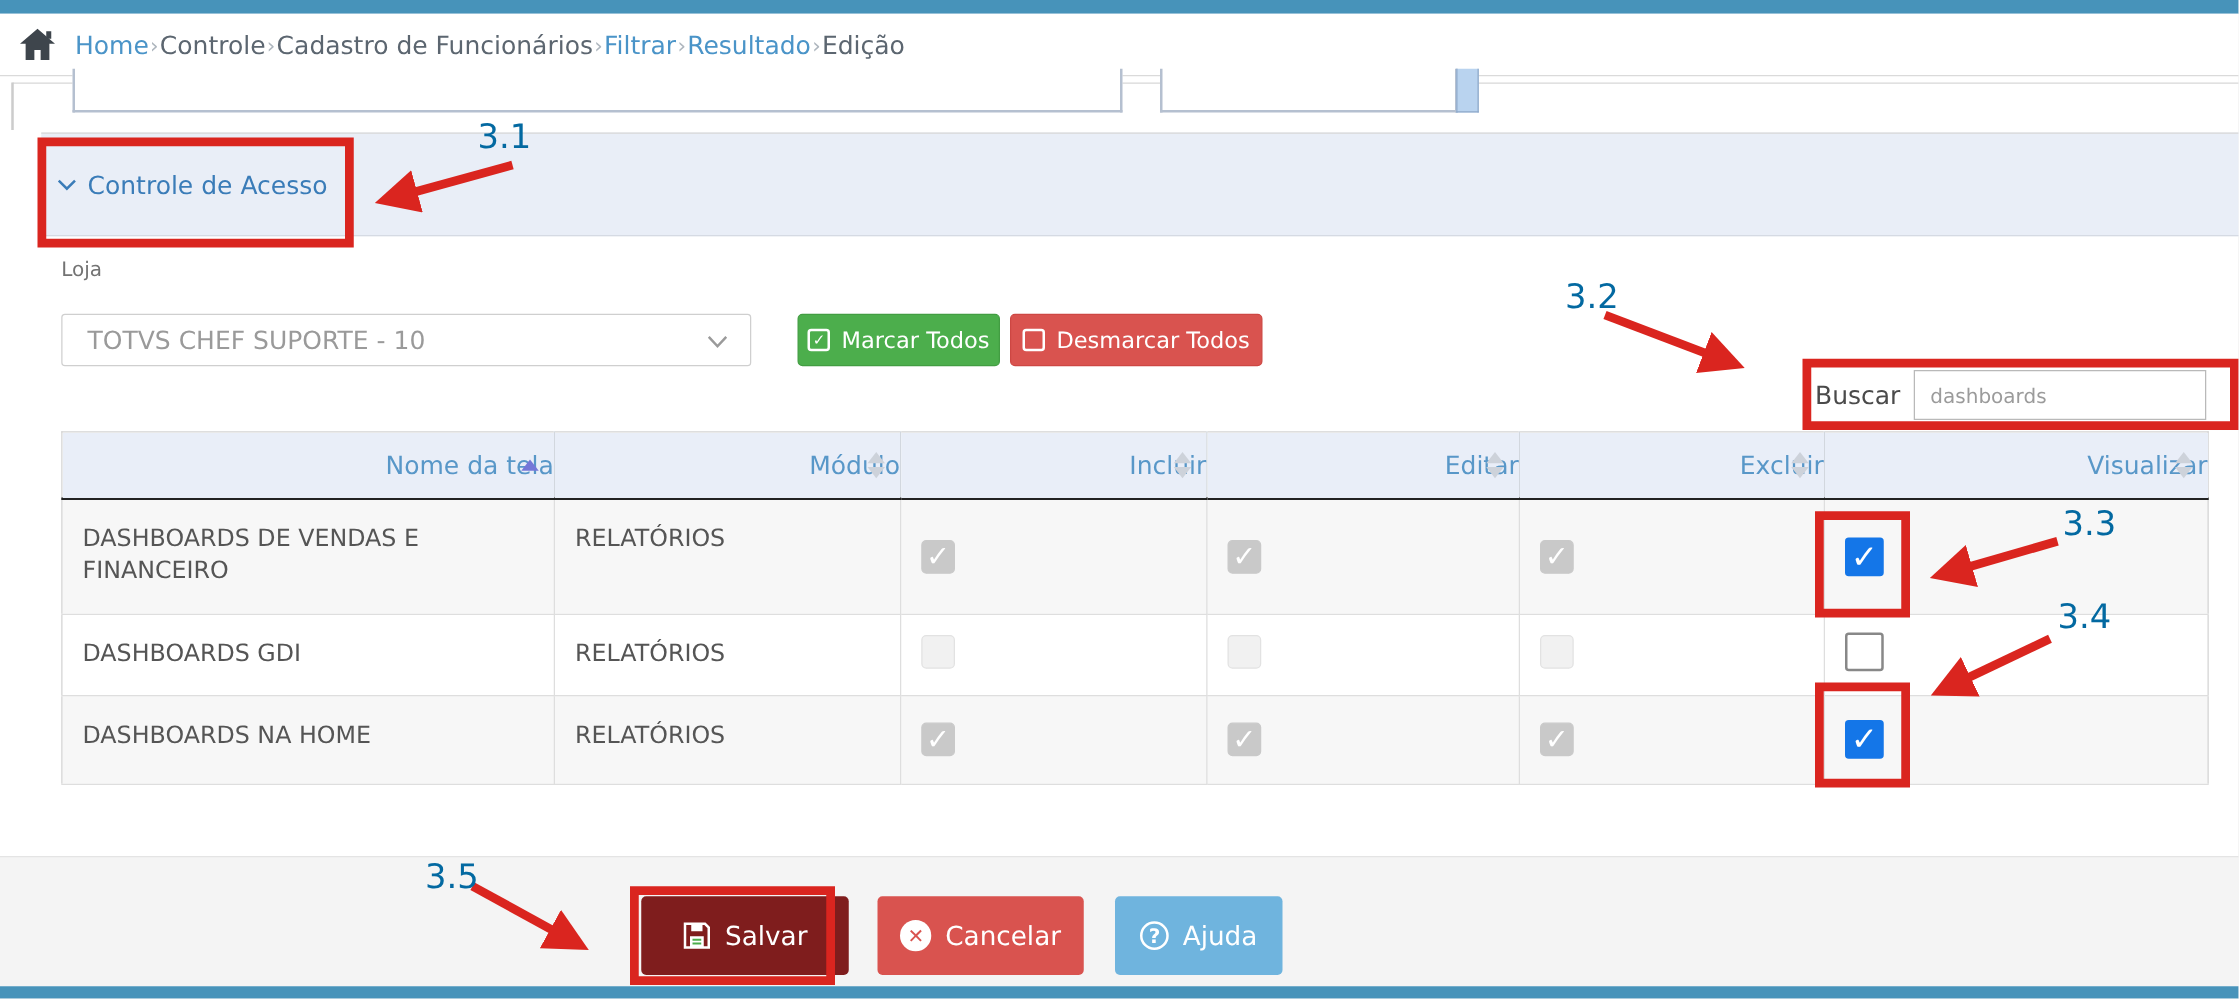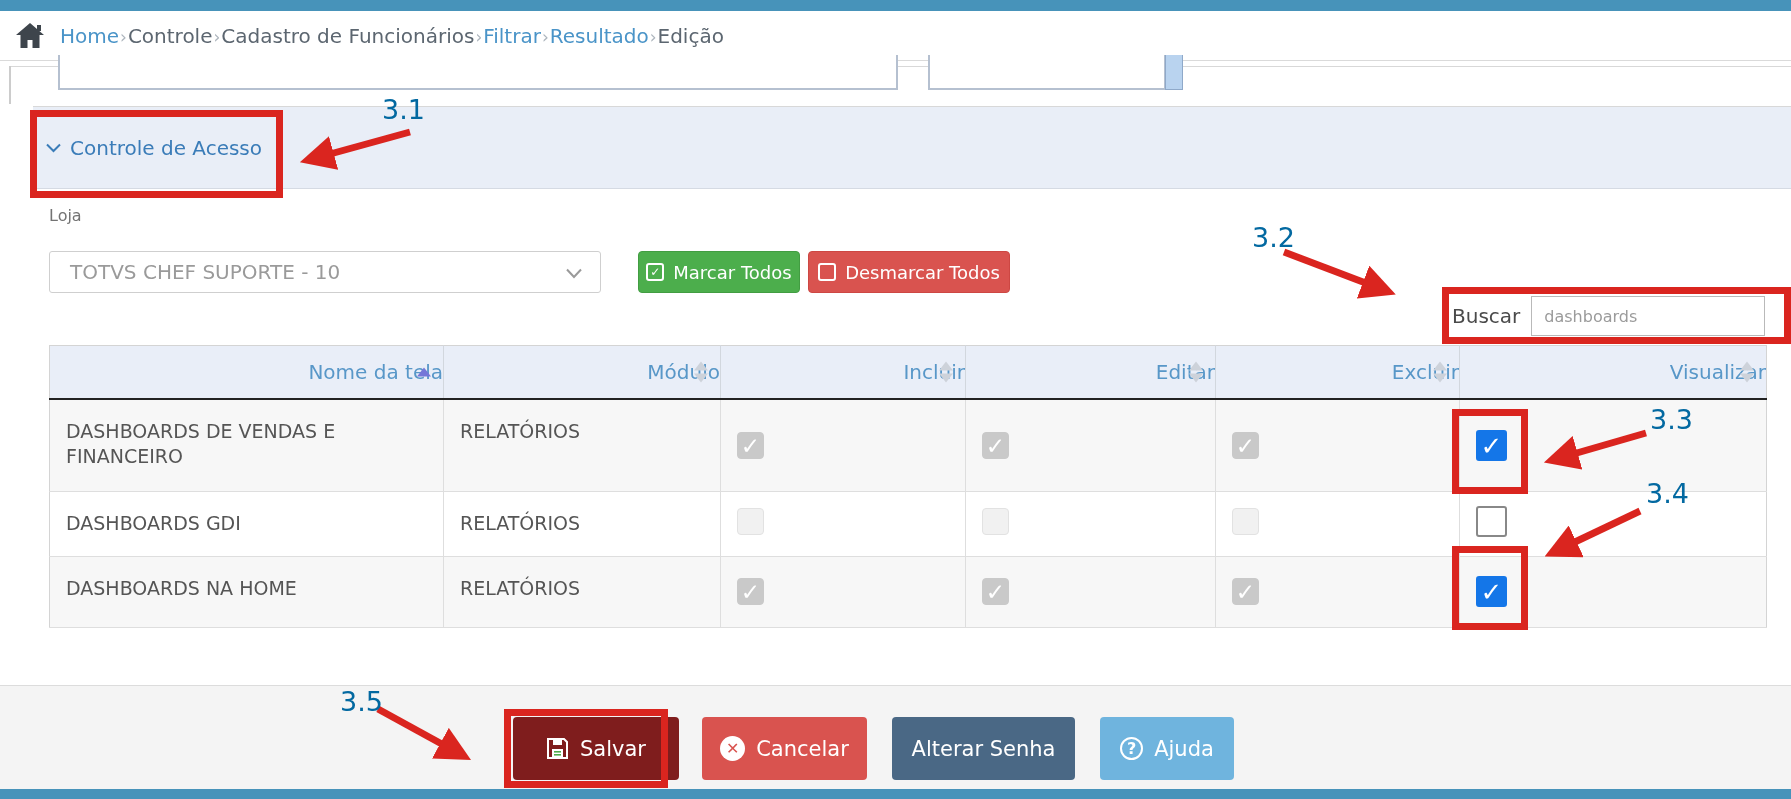--- a/index.html
+++ b/index.html
@@ -253,23 +253,20 @@
           <rect x="6" y="12" width="11" height="9" fill="#fff"></rect>
           <rect x="8" y="14" width="7" height="1.6" fill="#4cae4c"></rect>
           <rect x="8" y="17" width="7" height="1.6" fill="#4cae4c"></rect>
         </svg>
         <span>Salvar</span>
       </button>
       <button class="fbtn fb-cancel">
         <span class="circ-x">✕</span>
         <span>Cancelar</span>
       </button>
-      <button class="fbtn fb-pass">
-        <span>Alterar Senha</span>
-      </button>
       <button class="fbtn fb-help">
         <span class="circ-q">?</span>
         <span>Ajuda</span>
       </button>
     </div>
   </div>
 
   <div class="bottombar"></div>
 
   <div class="ann-box" id="ab1"></div>

